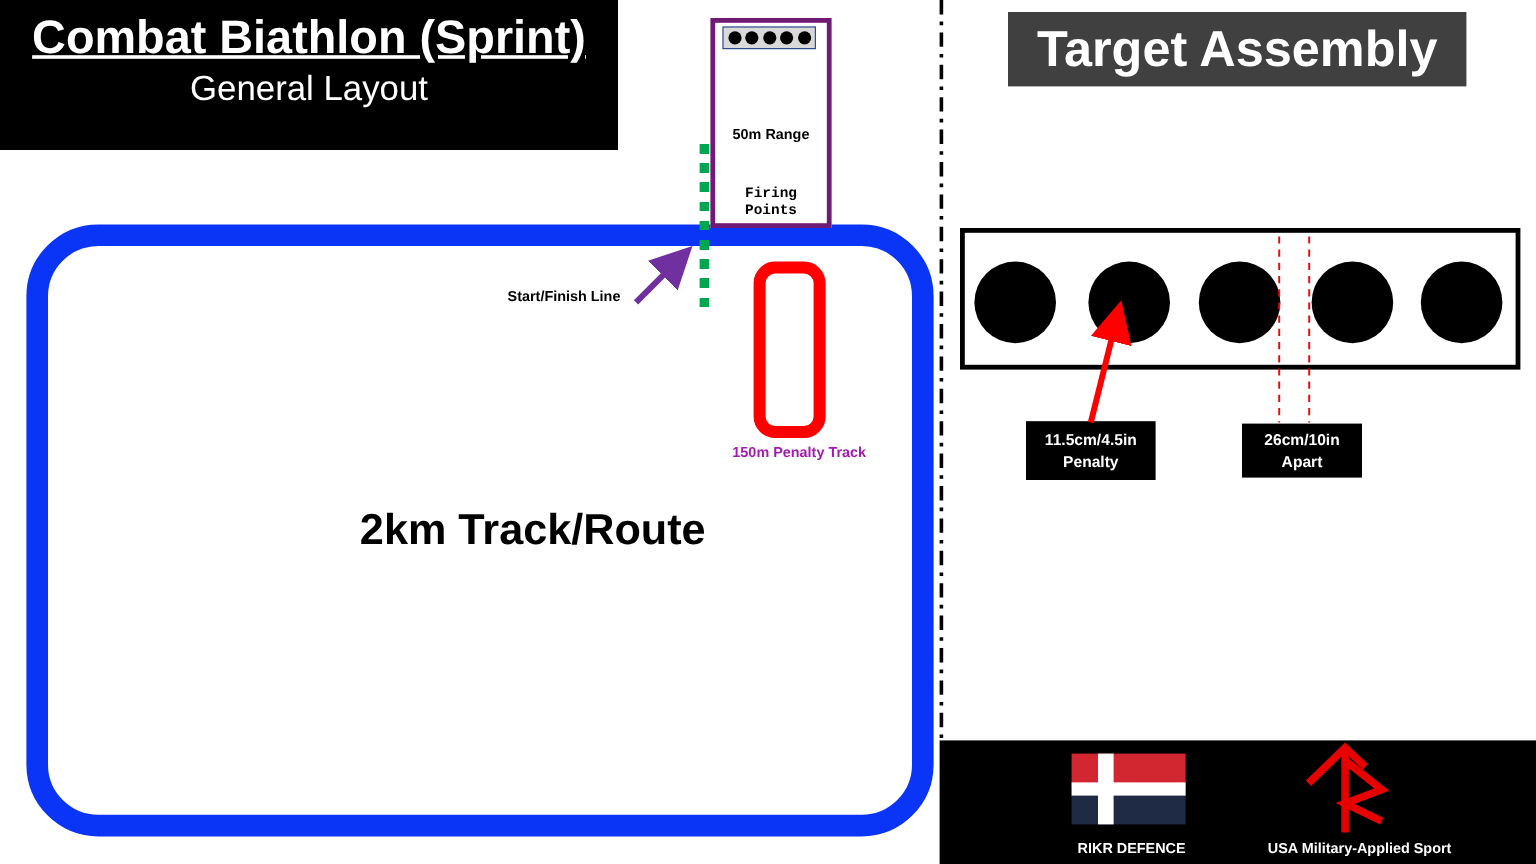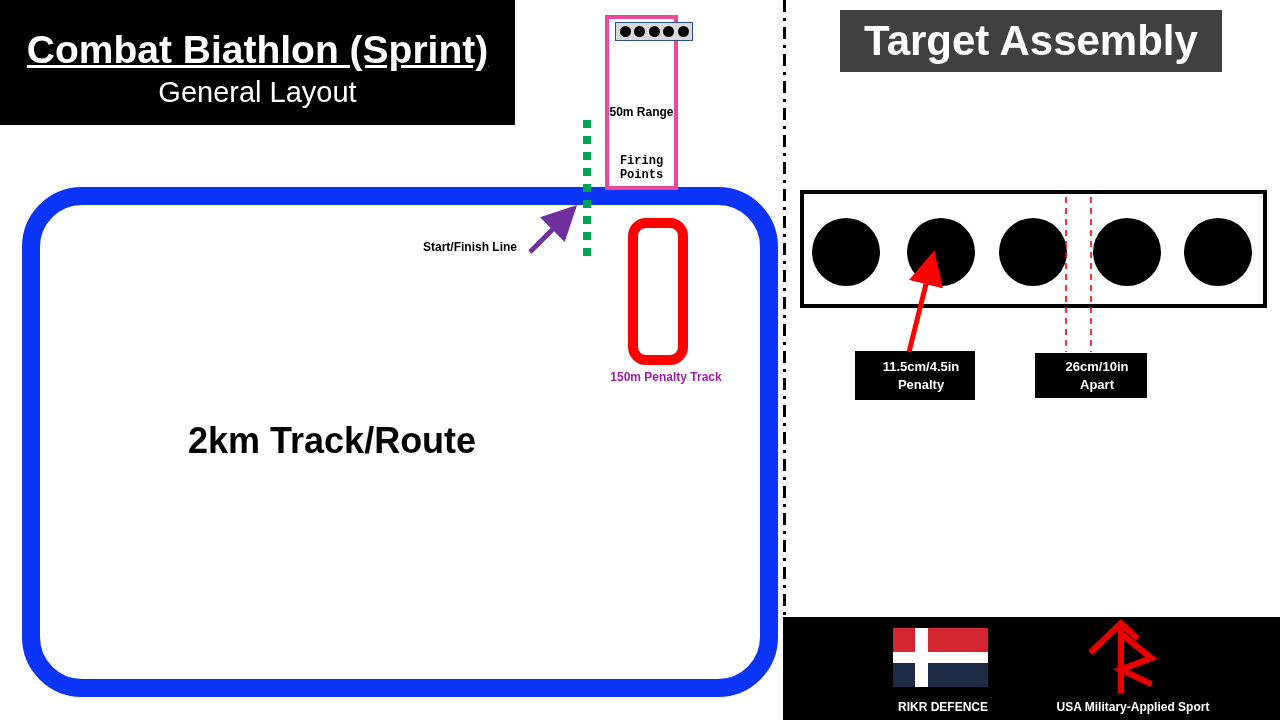--- a/index.html
+++ b/index.html
@@ -1,32 +1,32 @@
 <!DOCTYPE html>
 <html><head>
 <meta charset="utf-8">
 <style>
   html,body{margin:0;padding:0;background:#fff;}
   .canvas{position:relative;width:1280px;height:720px;background:#ffffff;overflow:hidden;
           font-family:"Liberation Sans",sans-serif;}
 
   
   .header-box{position:absolute;left:0;top:0;width:515px;height:125px;background:#000;color:#fff;text-align:center;}
-  .header-title{display:inline-block;margin-top:28px;font-size:39px;font-weight:bold;text-decoration:underline;white-space:nowrap;}
+  .header-title{display:inline-block;margin-top:10px;font-size:39px;font-weight:bold;text-decoration:underline;white-space:nowrap;}
   .header-sub{font-size:29px;margin-top:4px;}
 
   
   .blue-track{position:absolute;left:22px;top:187px;width:756px;height:510px;box-sizing:border-box;
               border:18px solid #0A34F6;border-radius:60px;z-index:1;}
-  .track-label{position:absolute;left:188px;top:420px;width:400px;text-align:left;
+  .track-label{position:absolute;left:188px;top:420px;width:400px;text-align:right;
                font-size:36px;font-weight:bold;color:#000;z-index:2;}
 
   
-  .range-box{position:absolute;left:592px;top:15px;width:73px;height:175px;box-sizing:border-box;
-             background:#fff;border:4px solid #ec4899;z-index:3;margin-left:13px;}
+  .range-box{position:absolute;left:592px;top:15px;width:101px;height:175px;box-sizing:border-box;
+             background:#fff;border:4px solid #701a75;z-index:3;}
   .firing-strip{position:absolute;left:6px;top:3px;width:76px;height:17px;background:#D9D9D9;
                 border:1px solid #2F4E8F;display:flex;align-items:center;justify-content:space-evenly;}
   .dot{width:11px;height:11px;border-radius:50%;background:#000;}
   .range-name{position:absolute;top:86px;left:0;width:100%;text-align:center;font-size:12px;font-weight:bold;color:#000;}
   .firing-label{position:absolute;bottom:4px;left:0;width:100%;text-align:center;font-size:12px;font-weight:bold;color:#000;font-family:Liberation Mono, monospace;}
 
   
   .start-line{position:absolute;left:583px;top:120px;width:8px;height:144px;z-index:2;
               background:repeating-linear-gradient(to bottom,#00A651 0 8px,transparent 8px 16px);}
   .start-finish-label{position:absolute;left:397px;top:240px;width:120px;text-align:right;
@@ -40,21 +40,21 @@
 
   
   .target-header{position:absolute;left:840px;top:10px;width:382px;height:62px;background:#404040;color:#fff;
                  font-size:42px;font-weight:bold;text-align:center;line-height:62px;white-space:nowrap;}
   .target-box{position:absolute;left:800px;top:190px;width:467px;height:118px;box-sizing:border-box;
               background:#fff;border:4px solid #000;z-index:2;}
   .target-circle{position:absolute;top:24px;width:68px;height:68px;border-radius:50%;background:#000;}
   .tc1{left:8px;} .tc2{left:103px;} .tc3{left:195px;} .tc4{left:289px;} .tc5{left:380px;}
 
   .callout{position:absolute;background:#000;color:#fff;font-weight:bold;font-size:13px;line-height:1.35;
-           display:flex;flex-direction:column;align-items:center;justify-content:center;text-align:center;z-index:3;padding-left:12px;}
+           display:flex;flex-direction:column;align-items:center;justify-content:center;text-align:center;z-index:3;}
   .diameter-label{left:855px;top:351px;width:108px;height:49px;}
   .apart-label{left:1035px;top:353px;width:100px;height:45px;}
 
   
   .overlay{position:absolute;left:0;top:0;width:1280px;height:720px;z-index:4;pointer-events:none;}
 
   
   .footer{position:absolute;left:783px;top:617px;width:497px;height:103px;background:#000;z-index:5;padding-left:48px;}
   .flag{position:absolute;left:110px;top:11px;width:95px;height:59px;
         background:linear-gradient(to bottom,#D22730 0 50%,#1F2A44 50% 100%);}

